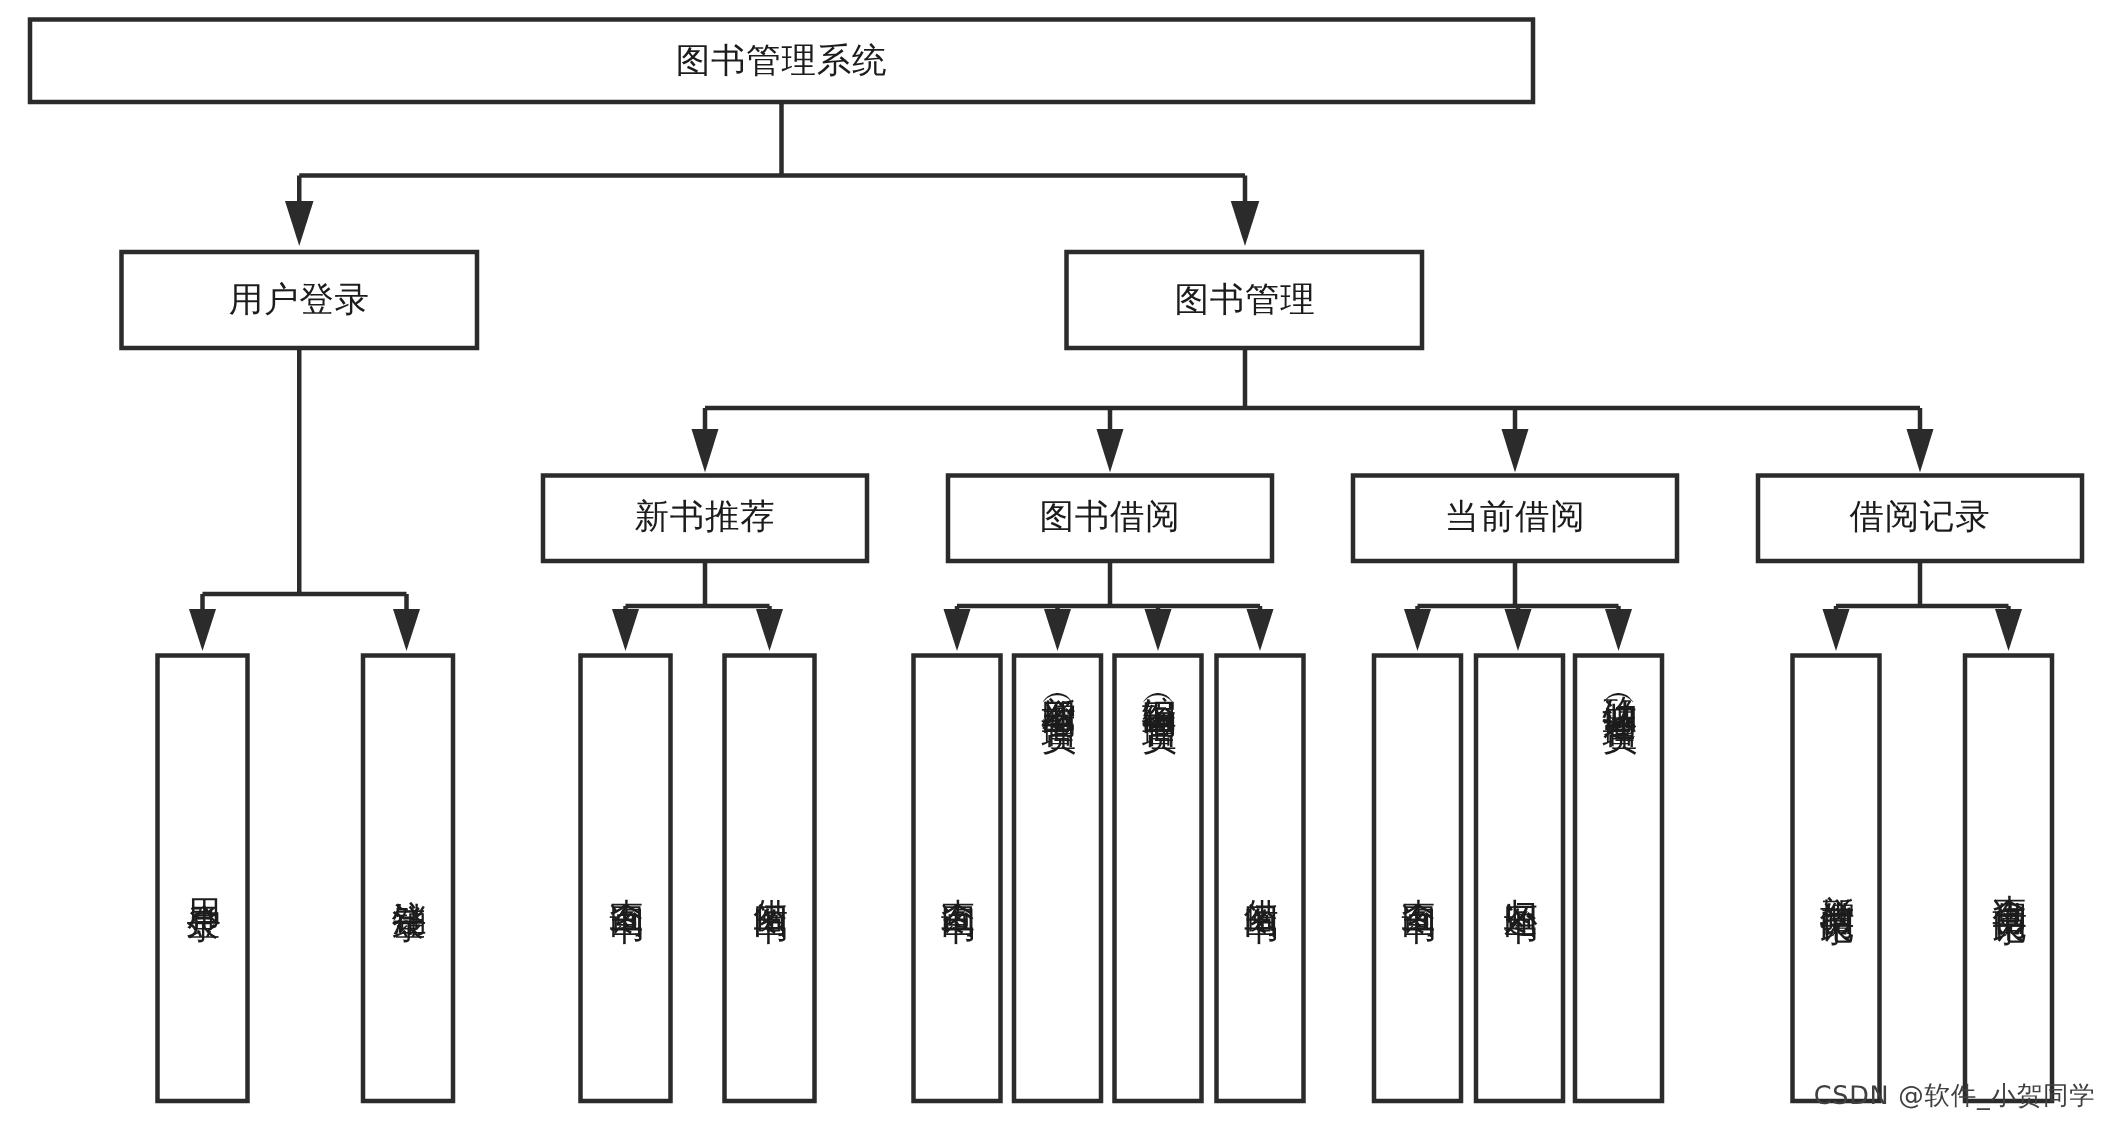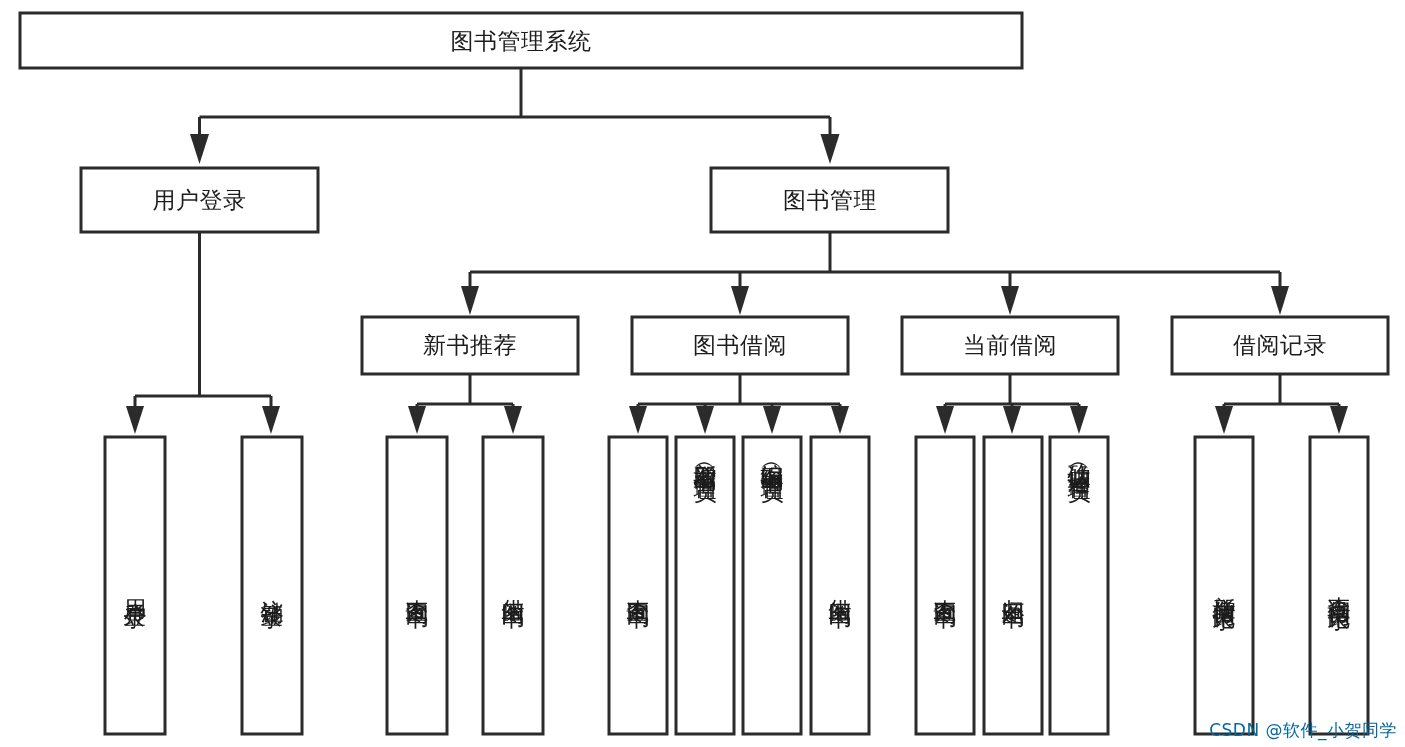--- a/index.html
+++ b/index.html
@@ -67,21 +67,21 @@
     letter-spacing: 2.5px;
     white-space: nowrap;
     text-align: center;
   }
   #watermark {
     position: absolute;
     right: 8px;
     bottom: 5px;
     font-family: "DejaVu Sans", "Liberation Sans", sans-serif;
     font-size: 17px;
-    color: #0369a1;
+    color: #404040;
     letter-spacing: 0.5px;
     white-space: nowrap;
     user-select: none;
   }
 </style>
 </head>
 <body>
 
 <div id="diagram-root">
 

